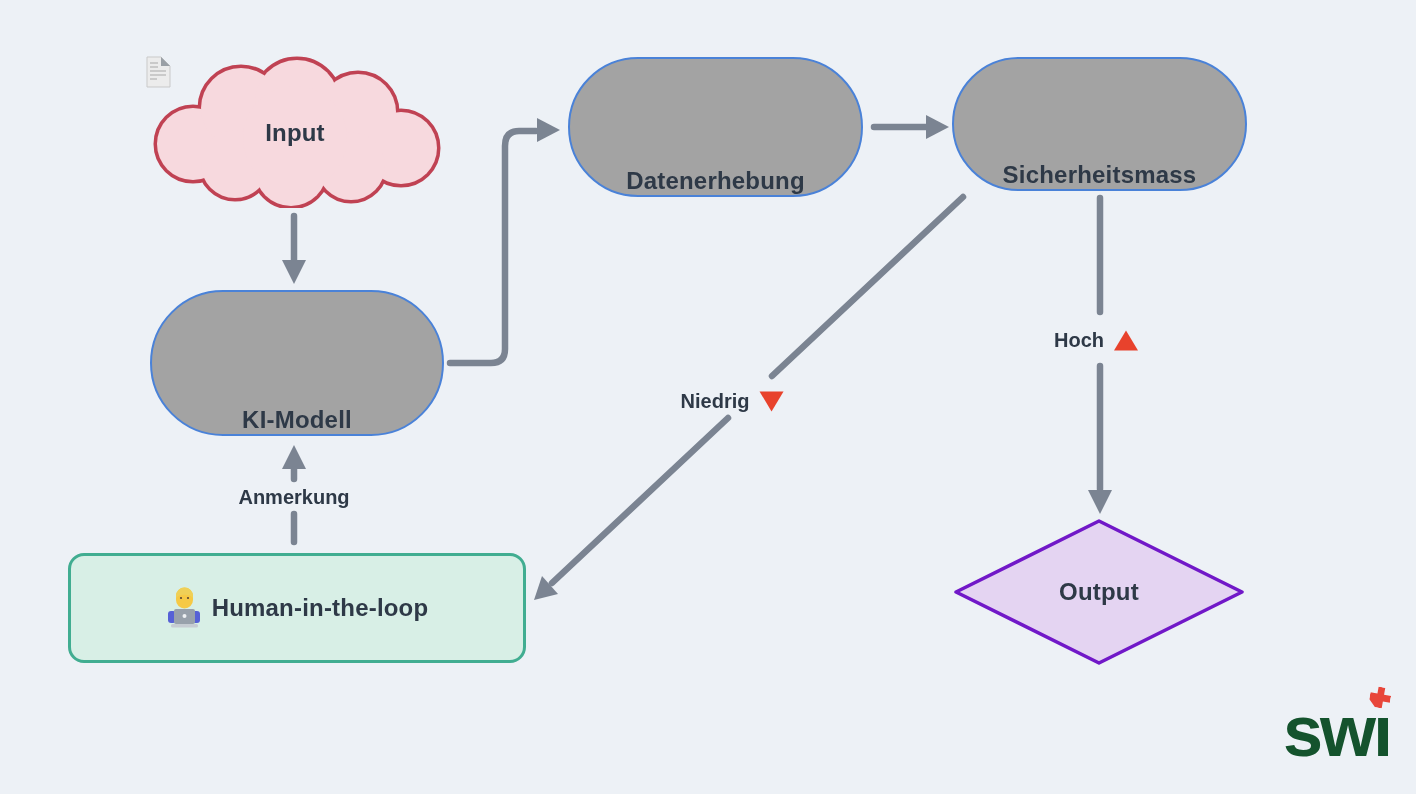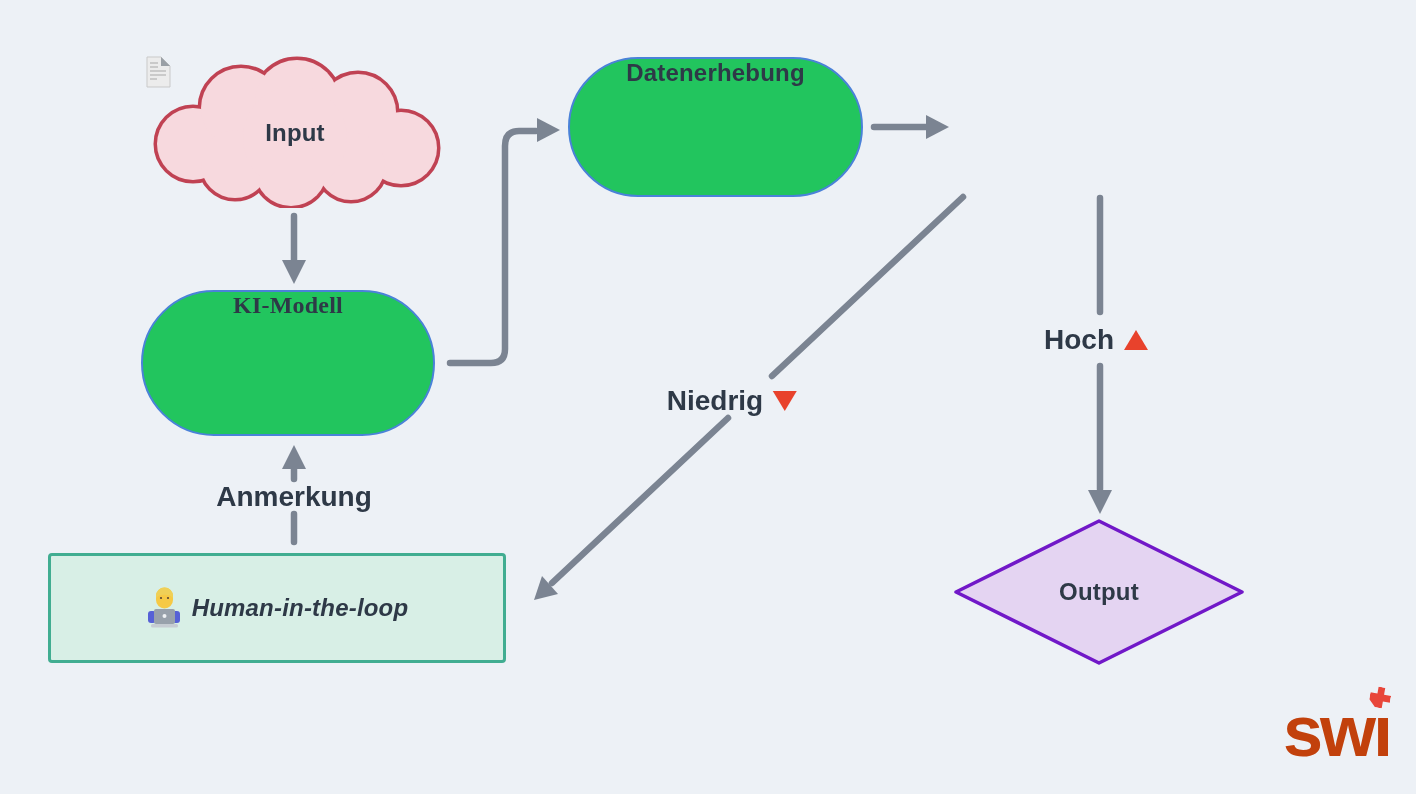--- a/index.html
+++ b/index.html
@@ -9,60 +9,60 @@
     position:relative; width:1416px; height:794px;
     background:#edf1f6; overflow:hidden;
   }
   .node-label {
     color:#2e3947; font-size:24px; font-weight:600; letter-spacing:0.2px;
     display:flex; align-items:center; justify-content:center; gap:10px;
     white-space:nowrap;
   }
   .edge-label {
     position:absolute; transform:translate(-50%,-50%);
-    color:#2e3947; font-size:28px; font-weight:600;
+    color:#2e3947; font-size:20px; font-weight:600;
     display:flex; align-items:center; gap:10px; white-space:nowrap;
   }
   
   .cloud-wrap { position:absolute; left:145px; top:56px; width:300px; height:152px; }
   .cloud-wrap svg { position:absolute; inset:0; }
   .cloud-wrap .node-label { position:absolute; inset:0; padding-top:2px; }
 
   .stadium {
-    position:absolute; background:#22c55e; border:2.5px solid #4a82d8;
-    display:flex; align-items:flex-start; justify-content:center;
+    position:absolute; background:#a3a3a3; border:2.5px solid #4a82d8;
+    display:flex; align-items:flex-end; justify-content:center;
   }
-  .st-ki    { left:141px; top:290px; width:294px; height:146px; border-radius:73px;font-family:Liberation Serif, serif; }
+  .st-ki    { left:150px; top:290px; width:294px; height:146px; border-radius:73px; }
   .st-daten { left:568px; top:57px;  width:295px; height:140px; border-radius:70px; }
   .st-sich  { left:952px; top:57px;  width:295px; height:134px; border-radius:67px; }
 
   .rect-node {
-    position:absolute; left:48px; top:553px; width:458px; height:110px;
-    background:#d8efe6; border:3px solid #41ad91; border-radius:4px;
-    display:flex; align-items:center; justify-content:center;font-style:italic;
+    position:absolute; left:68px; top:553px; width:458px; height:110px;
+    background:#d8efe6; border:3px solid #41ad91; border-radius:16px;
+    display:flex; align-items:center; justify-content:center;
   }
 
   .diamond-wrap { position:absolute; left:953px; top:518px; width:292px; height:148px; }
   .diamond-wrap svg { position:absolute; inset:0; }
   .diamond-wrap .node-label { position:absolute; inset:0; }
 
   
   .edges-svg { position:absolute; inset:0; pointer-events:none; }
   .edges-svg path.line { stroke:#7b8492; stroke-width:6.5; fill:none; stroke-linecap:round; }
   .edges-svg polygon.head { fill:#7b8492; }
 
   
   .tri { width:0; height:0; display:inline-block; }
   .tri-down { border-left:12px solid transparent; border-right:12px solid transparent; border-top:20px solid #e8422c; }
   .tri-up   { border-left:12px solid transparent; border-right:12px solid transparent; border-bottom:20px solid #e8422c; }
 
   
   .logo {
     position:absolute; top:694px; right:26px; height:80px;
-    color:#c2410c; font-size:72px; font-weight:700; letter-spacing:-3px;
+    color:#14532d; font-size:72px; font-weight:700; letter-spacing:-3px;
     display:flex; align-items:flex-start; line-height:1.05;
   }
   .logo .i-part { position:relative; display:inline-block; }
   .swiss-cross {
     position:absolute; left:50%; top:-7px; width:21px; height:21px;
     transform:translateX(-54%) rotate(10deg);
     background:#e8463a;
     clip-path:polygon(34% 0,66% 0,66% 34%,100% 34%,100% 66%,66% 66%,66% 100%,34% 100%,0 66%,0 66%,0 34%,34% 34%);
   }
 </style>
@@ -142,20 +142,23 @@
   </div>
 
   <div class="stadium st-ki">
     <div class="node-label">KI-Modell</div>
   </div>
 
   <div class="stadium st-daten">
     <div class="node-label">Datenerhebung</div>
   </div>
 
+  <div class="stadium st-sich">
+    <div class="node-label">Sicherheitsmass</div>
+  </div>
 
   <div class="rect-node">
     <div class="node-label">
       <svg width="36" height="42" viewBox="0 0 36 42">
         <path d="M10,9 a8.5,8.5 0 0 1 17,0 v4 a8.5,8.5 0 0 1 -17,0 z" fill="#f6c945"></path>
         <path d="M10,9 a8.5,8.5 0 0 1 17,0 l0,2 a9,5 0 0 0 -17,0 z" fill="#efd057"></path>
         <circle cx="15" cy="11" r="1.1" fill="#5a4632"></circle>
           <circle cx="22" cy="11" r="1.1" fill="#5a4632"></circle>
         <rect x="2" y="24" width="8" height="12" rx="3" fill="#5661d6"></rect>
         <rect x="26" y="24" width="8" height="12" rx="3" fill="#5661d6"></rect>

